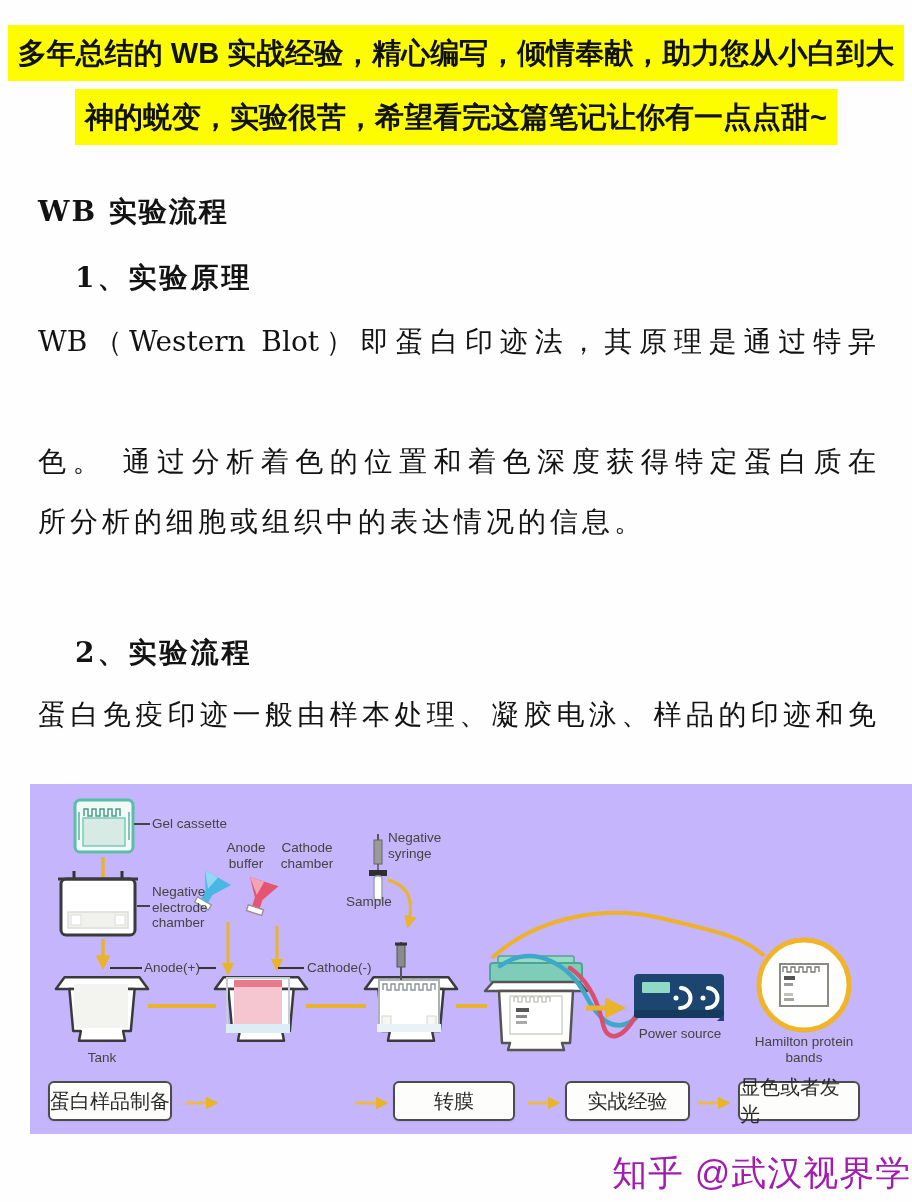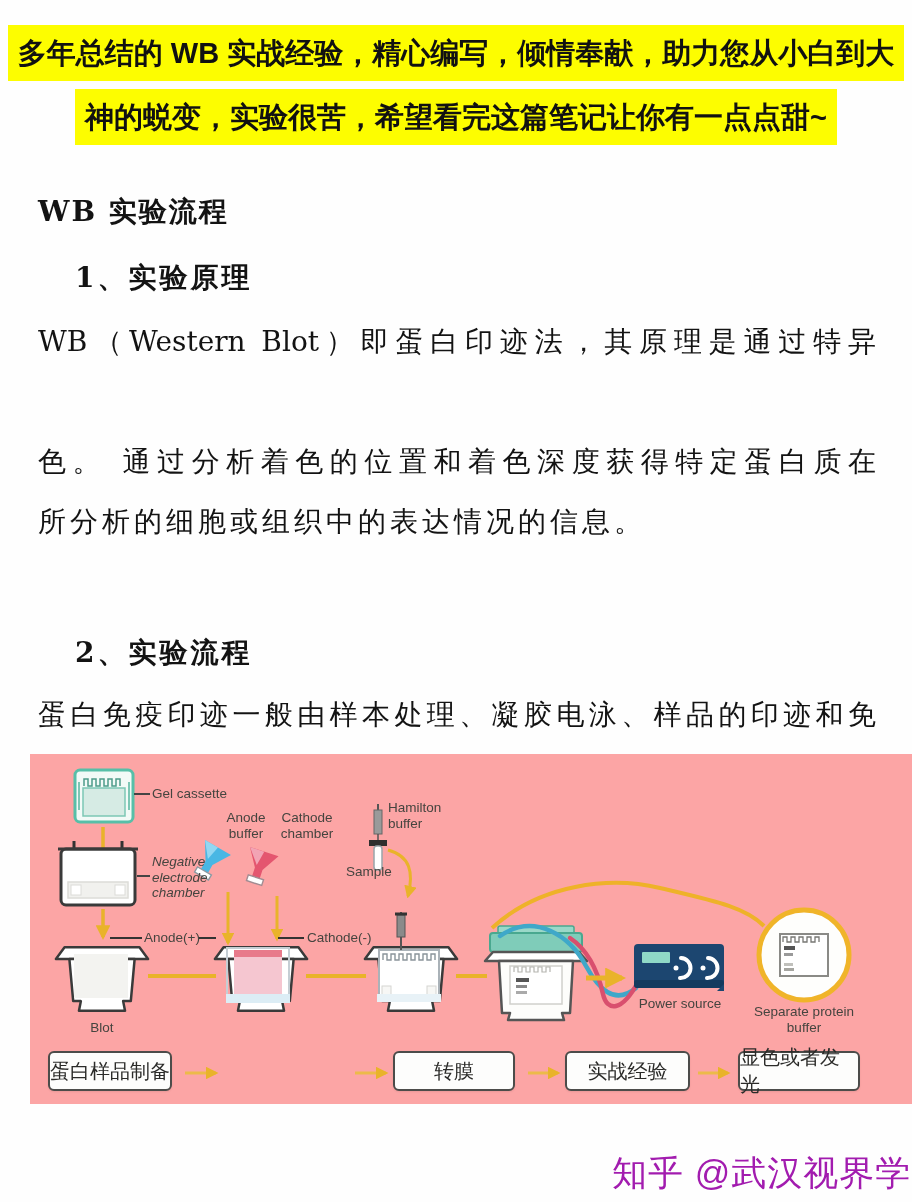--- a/index.html
+++ b/index.html
@@ -12,21 +12,21 @@
       font-size:29px;line-height:32px;padding:12px 10px;letter-spacing:0px;white-space:nowrap;}
   
   .tline{position:absolute;left:38px;width:838px;color:#131313;
          font-family:"DejaVu Serif","Liberation Serif",serif;
          font-size:28px;line-height:40px;}
   .jline{text-align:justify;text-align-last:justify;}
   .lastline{letter-spacing:4px;}
   .heading{left:75px;letter-spacing:3px;font-weight:600;}
   .title{letter-spacing:2px;font-weight:600;}
   
-  .diagram{position:absolute;left:30px;top:754px;width:882px;height:350px;background:#fca5a5;}
+  .diagram{position:absolute;left:30px;top:784px;width:882px;height:350px;background:#c4b5fd;}
   .dlabel{position:absolute;color:#45443f;font-family:"Liberation Sans",sans-serif;
           font-size:13.5px;line-height:15.5px;}
   .center{text-align:center;}
   .flow-box{position:absolute;height:36px;background:#fdfdfc;border:2px solid #4c4c4a;
             border-radius:6px;display:flex;align-items:center;justify-content:center;
             color:#2b2b29;font-size:20px;font-family:"Liberation Sans",sans-serif;
             box-shadow:0 1px 2px rgba(0,0,0,0.08);}
   
   .watermark{position:absolute;left:612px;top:1150px;width:300px;
              color:#a21caf;font-size:35px;letter-spacing:1px;
@@ -184,30 +184,30 @@
       </g>
 
       <line x1="155" y1="319" x2="186" y2="319" stroke="#ecba4a" stroke-width="3" marker-end="url(#ah)"></line>
       <line x1="325" y1="319" x2="356" y2="319" stroke="#ecba4a" stroke-width="3" marker-end="url(#ah)"></line>
       <line x1="498" y1="319" x2="528" y2="319" stroke="#ecba4a" stroke-width="3" marker-end="url(#ah)"></line>
       <line x1="668" y1="319" x2="698" y2="319" stroke="#ecba4a" stroke-width="3" marker-end="url(#ah)"></line>
     </svg>
 
     
     <div class="dlabel" style="left:122px;top:32px;">Gel cassette</div>
-    <div class="dlabel" style="left:122px;top:100px;width:78px;font-style:italic;">Negative electrode chamber</div>
+    <div class="dlabel" style="left:122px;top:100px;width:78px;">Negative electrode chamber</div>
     <div class="dlabel center" style="left:188px;top:56px;width:56px;">Anode buffer</div>
     <div class="dlabel center" style="left:246px;top:56px;width:62px;">Cathode chamber</div>
-    <div class="dlabel" style="left:358px;top:46px;width:66px;">Hamilton buffer</div>
+    <div class="dlabel" style="left:358px;top:46px;width:66px;">Negative syringe</div>
     <div class="dlabel" style="left:316px;top:110px;">Sample</div>
     <div class="dlabel" style="left:114px;top:176px;">Anode(+)</div>
     <div class="dlabel" style="left:277px;top:176px;">Cathode(-)</div>
-    <div class="dlabel center" style="left:48px;top:266px;width:48px;">Blot</div>
+    <div class="dlabel center" style="left:48px;top:266px;width:48px;">Tank</div>
     <div class="dlabel center" style="left:606px;top:242px;width:88px;">Power source</div>
-    <div class="dlabel center" style="left:716px;top:250px;width:116px;">Separate protein buffer</div>
+    <div class="dlabel center" style="left:716px;top:250px;width:116px;">Hamilton protein bands</div>
 
     
     <div class="flow-box" style="left:18px;top:297px;width:120px;">蛋白样品制备</div>
     <div class="flow-box" style="left:363px;top:297px;width:118px;">转膜</div>
     <div class="flow-box" style="left:535px;top:297px;width:121px;">实战经验</div>
     <div class="flow-box" style="left:708px;top:297px;width:118px;">显色或者发光</div>
   </div>
 
   <div class="watermark">知乎 @武汉视界学术</div>
 

